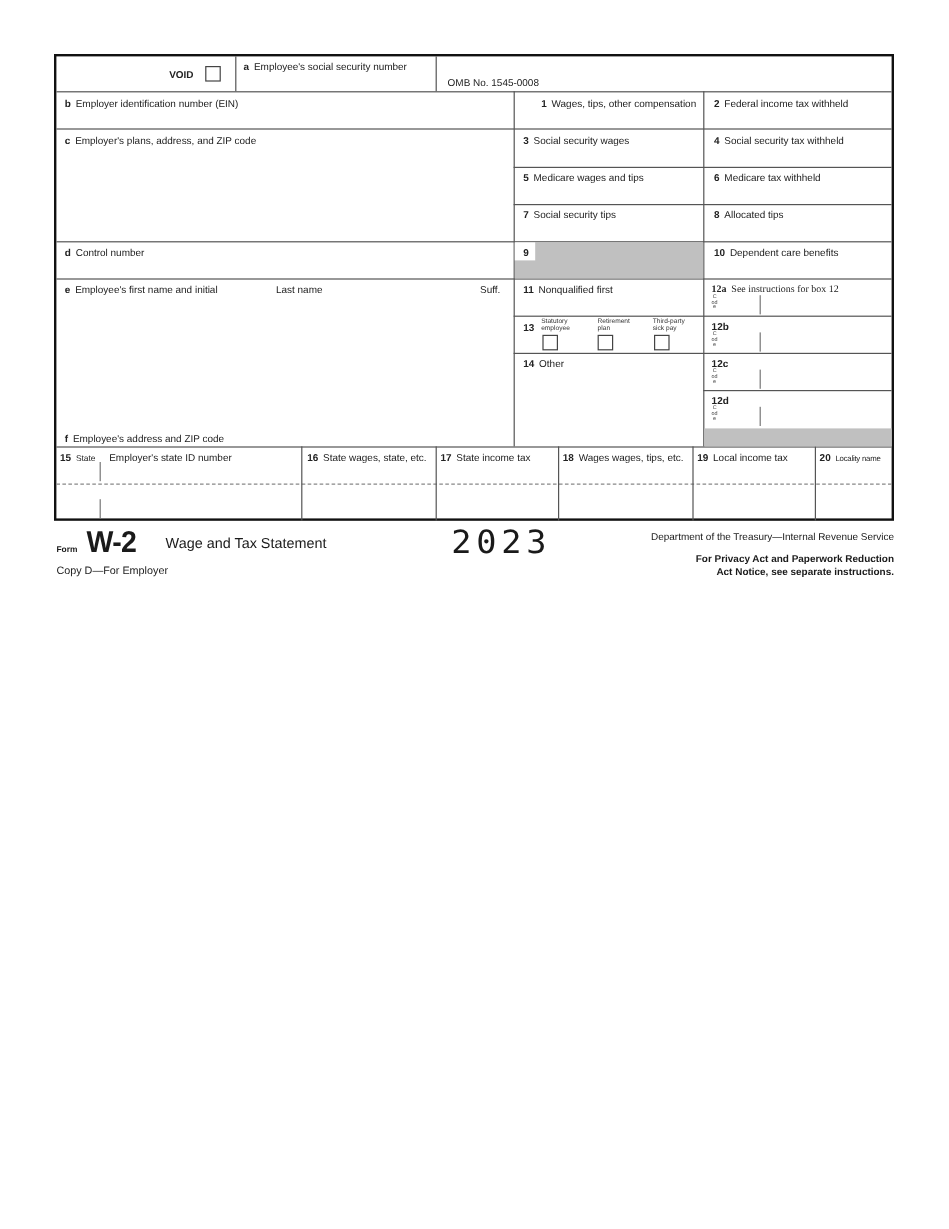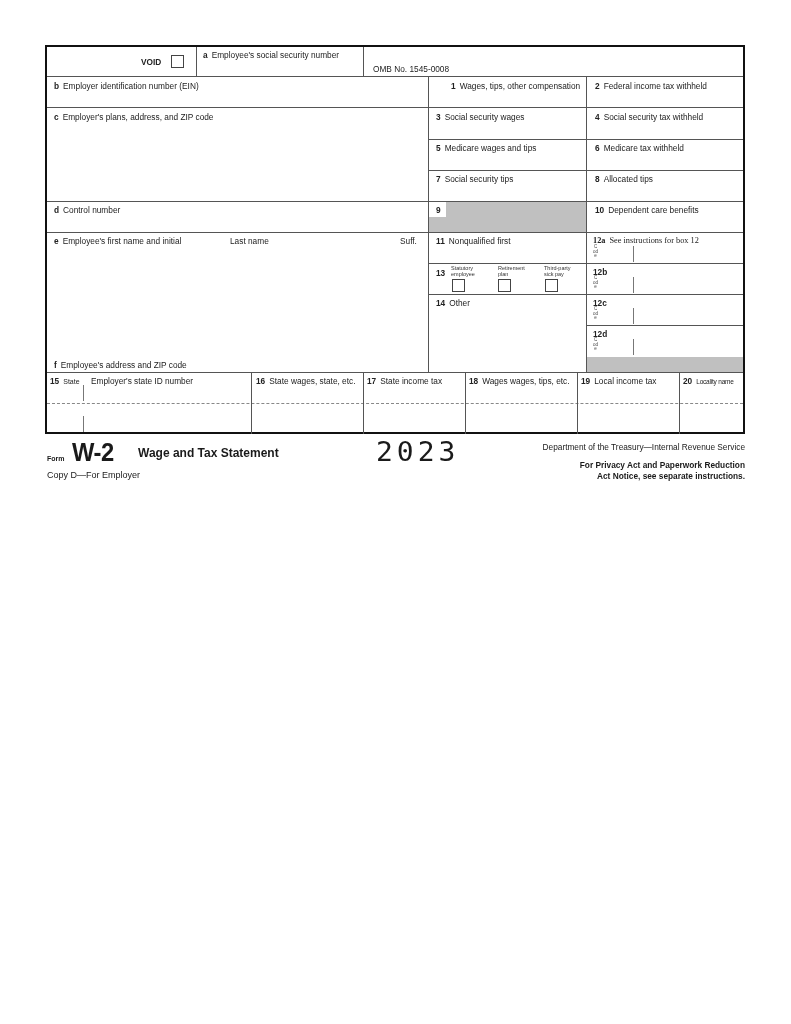--- a/index.html
+++ b/index.html
@@ -154,18 +154,18 @@
   <input class="field" style="left: 40px; top: 368px; width: 160px; height: 12px;">
   <input class="field" style="left: 209px; top: 368px; width: 103px; height: 12px;">
   <input class="field" style="left: 320px; top: 368px; width: 94px; height: 12px;">
   <input class="field" style="left: 422px; top: 368px; width: 104px; height: 12px;">
   <input class="field" style="left: 534px; top: 368px; width: 94px; height: 12px;">
   <input class="field" style="left: 636px; top: 368px; width: 56px; height: 12px;">
 </div>
 
 <span class="footer" style="left:47px; top:455px; font-size:7px; font-weight:bold;">Form</span>
 <span class="footer" style="left:72px; top:438px; font-size:25px; font-weight:bold; letter-spacing:-0.5px; transform:scaleX(0.95); transform-origin:left;">W-2</span>
-<span class="footer" style="left:138px; top:446px; font-size:12px; font-weight:bold;">Wage and Tax Statement</span>
+<span class="footer" style="left:138px; top:446px; font-size:12px; font-weight:normal;">Wage and Tax Statement</span>
 <span class="footer" style="left:376px; top:436px; font-size:28px; font-family:'DejaVu Sans Mono', monospace; letter-spacing:4px; transform:scaleY(0.95); transform-origin:top;">2023</span>
 <span class="footer" style="left:47px; top:470px; font-size:9px; font-weight:normal;">Copy D—For Employer</span>
 <span class="footer" style="right:46px; top:442px; font-size:8.3px;">Department of the Treasury—Internal Revenue Service</span>
 <span class="footer" style="right:46px; top:460px; font-size:8.3px; font-weight:bold;">For Privacy Act and Paperwork Reduction</span>
 <span class="footer" style="right:46px; top:471px; font-size:8.3px; font-weight:bold;">Act Notice, see separate instructions.</span>
 
 </body></html>

